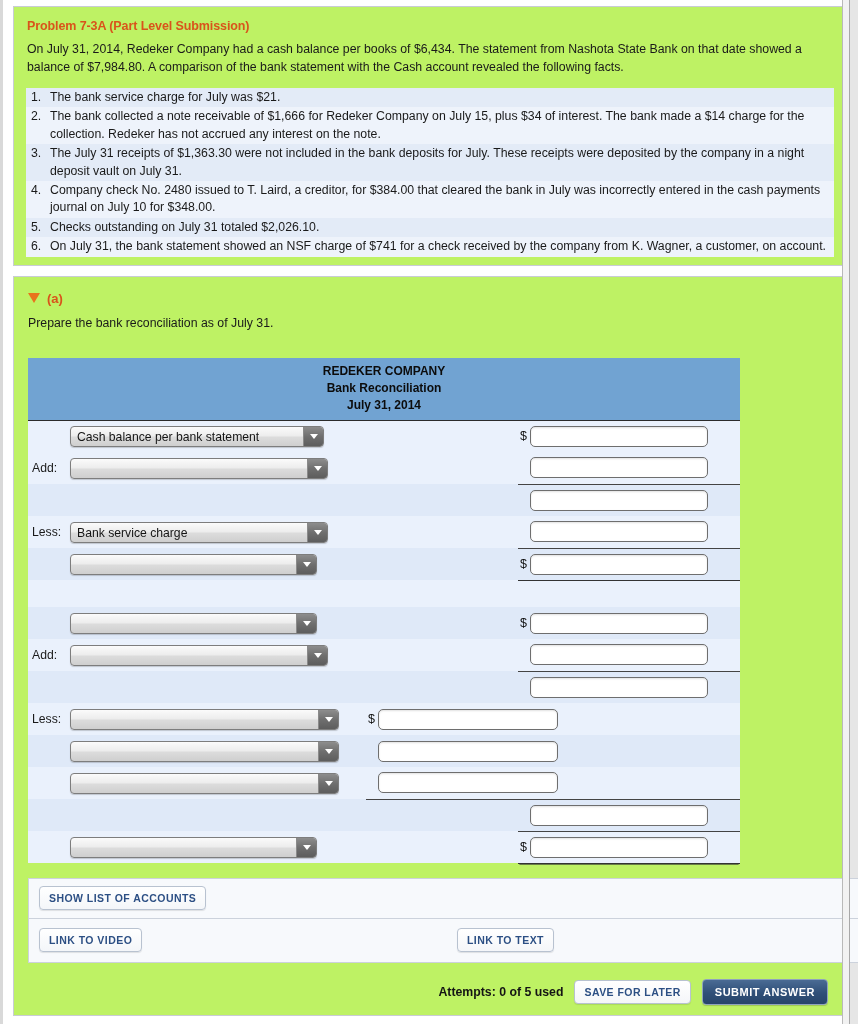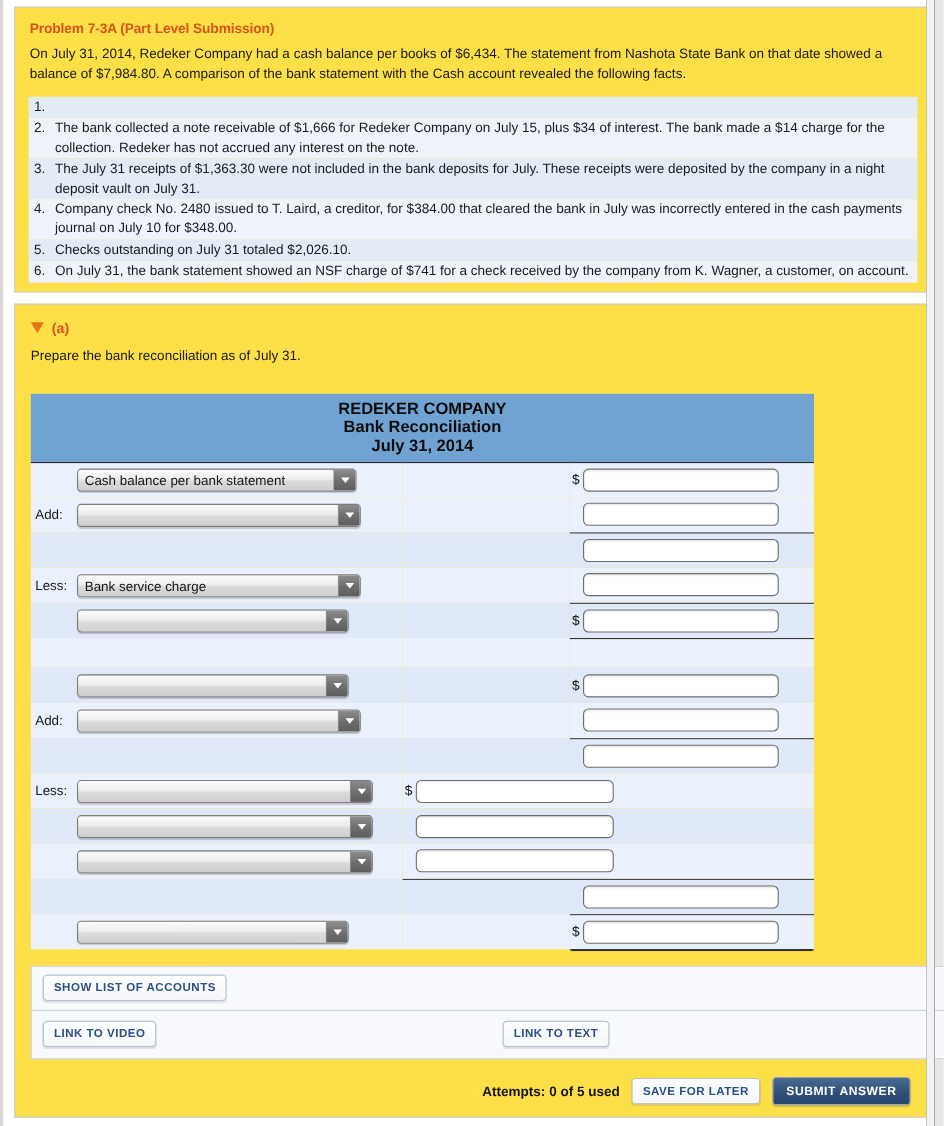--- a/index.html
+++ b/index.html
@@ -30,21 +30,21 @@
     content: "";
     position: absolute;
     right: 0; top: 0; bottom: 0;
     width: 8px;
     background: linear-gradient(to right,#b9b9b9 0 1px,#f2f2f2 1px 7px,#a8a8a8 7px 8px);
   }
 
   .panel {
     box-sizing: border-box;
     border: 1px solid #c9ccd4;
-    background: #fde047;
+    background: #bef264;
     width: 834px;
   }
   .panel-1 { padding: 10px 12px 8px 12px; }
   .panel-gap { height: 10px; }
   .panel-2 { padding: 12px 12px 10px 12px; }
 
   
   .problem-title {
     color: #d9541b;
     font-weight: bold;
@@ -114,21 +114,21 @@
     margin-left: 2px;
     border-collapse: collapse;
     table-layout: fixed;
   }
   .recon td { padding: 0; vertical-align: middle; }
 
   .recon-head {
     background: #71a3d2;
     text-align: center;
     font-weight: bold;
-    font-size: 15px;
+    font-size: 12px;
     color: #0c0c0c;
     line-height: 17px;
     padding: 5px 0 6px 0 !important;
     border-bottom: 1.5px solid #2b2b2b;
   }
 
   .r-a { background: #dfe9f8; }
   .r-b { background: #eaf1fc; }
 
   .c-label { width: 42px; padding-left: 4px !important; font-size: 12.2px; color:#1a1a1a; }
@@ -283,20 +283,21 @@
 
 <div class="page-frame">
 
   <div class="panel panel-1">
     <div class="problem-title">Problem 7-3A (Part Level Submission)</div>
     <div class="intro-text">On July 31, 2014, Redeker Company had a cash balance per books of $6,434. The statement from Nashota State Bank on that date showed a balance of $7,984.80. A comparison of the bank statement with the Cash account revealed the following facts.</div>
 
     <ul class="facts">
       <li class="fact shade-a">
         <span class="fact-num">1.</span>
+        <span class="fact-txt">The bank service charge for July was $21.</span>
       </li>
       <li class="fact shade-b">
         <span class="fact-num">2.</span>
         <span class="fact-txt">The bank collected a note receivable of $1,666 for Redeker Company on July 15, plus $34 of interest. The bank made a $14 charge for the collection. Redeker has not accrued any interest on the note.</span>
       </li>
       <li class="fact shade-a">
         <span class="fact-num">3.</span>
         <span class="fact-txt">The July 31 receipts of $1,363.30 were not included in the bank deposits for July. These receipts were deposited by the company in a night deposit vault on July 31.</span>
       </li>
       <li class="fact shade-b">

